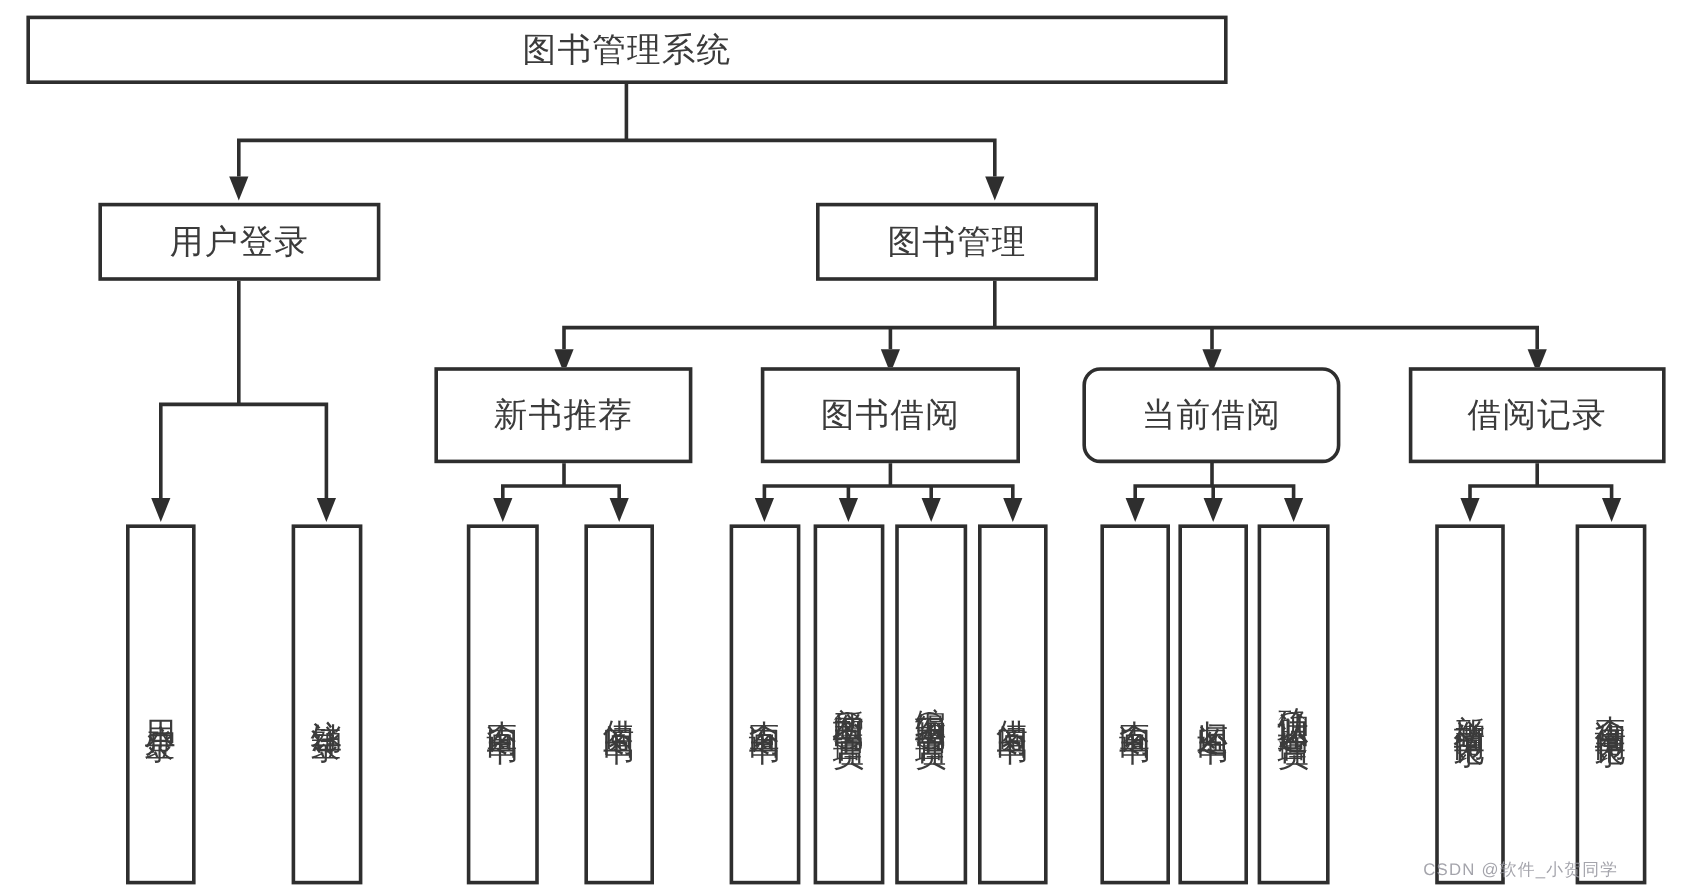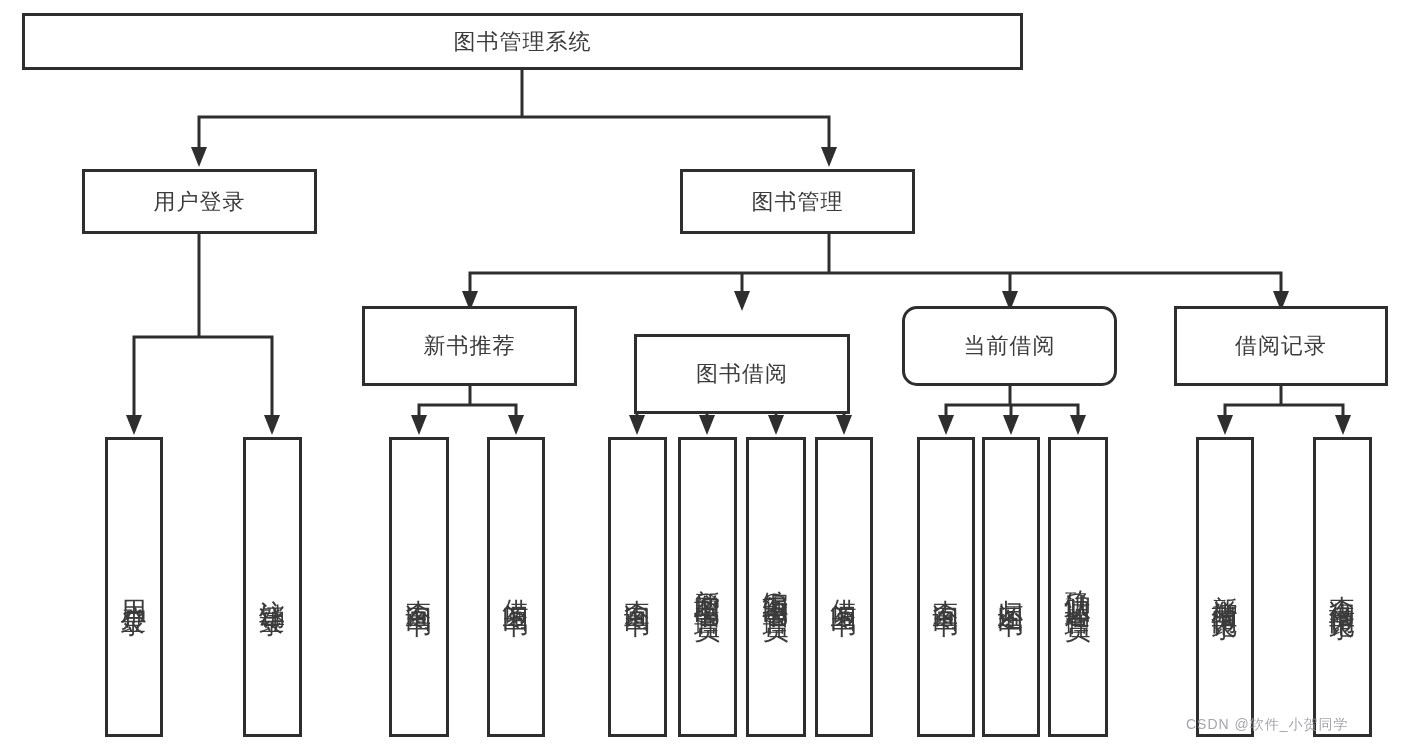--- a/index.html
+++ b/index.html
@@ -28,21 +28,21 @@
   }
   .node{
     position:absolute;
     box-sizing:border-box;
     border:3px solid var(--line);
     background:#fff;
     display:flex;align-items:center;justify-content:center;
     text-align:center;
   }
   .node.h{
-    font-size:22px;
+    font-size:28px;
     letter-spacing:1px;
     white-space:nowrap;
     font-family:Liberation Mono, monospace;
   }
   .node.root{left:22px;top:13px;width:1001px;height:57px;}
   .node.lvl2{top:169px;width:235px;height:65px;}
   .node.lvl3{top:306px;height:80px;}
   .node.leaf{top:437px;height:300px;}
   .leaf span{
     writing-mode:vertical-rl;
@@ -122,21 +122,21 @@
       <polygon points="1335,415 1351,415 1343,435"></polygon>
     </g>
   </svg>
 
   <div class="node h root">图书管理系统</div>
 
   <div class="node h lvl2" style="left:82px;">用户登录</div>
   <div class="node h lvl2" style="left:680px;">图书管理</div>
 
   <div class="node h lvl3" style="left:362px;width:215px;">新书推荐</div>
-  <div class="node h lvl3" style="left:634px;width:216px;margin-top:28px;">图书借阅</div>
+  <div class="node h lvl3" style="left:634px;width:216px;">图书借阅</div>
   <div class="node h lvl3" style="left:902px;width:215px;border-radius:15px;">当前借阅</div>
   <div class="node h lvl3" style="left:1174px;width:214px;">借阅记录</div>
 
   <div class="node leaf" style="left:105px;width:58px;">
     <span>用户登录</span>
   </div>
   <div class="node leaf" style="left:243px;width:59px;">
     <span>注销登录</span>
   </div>
 

